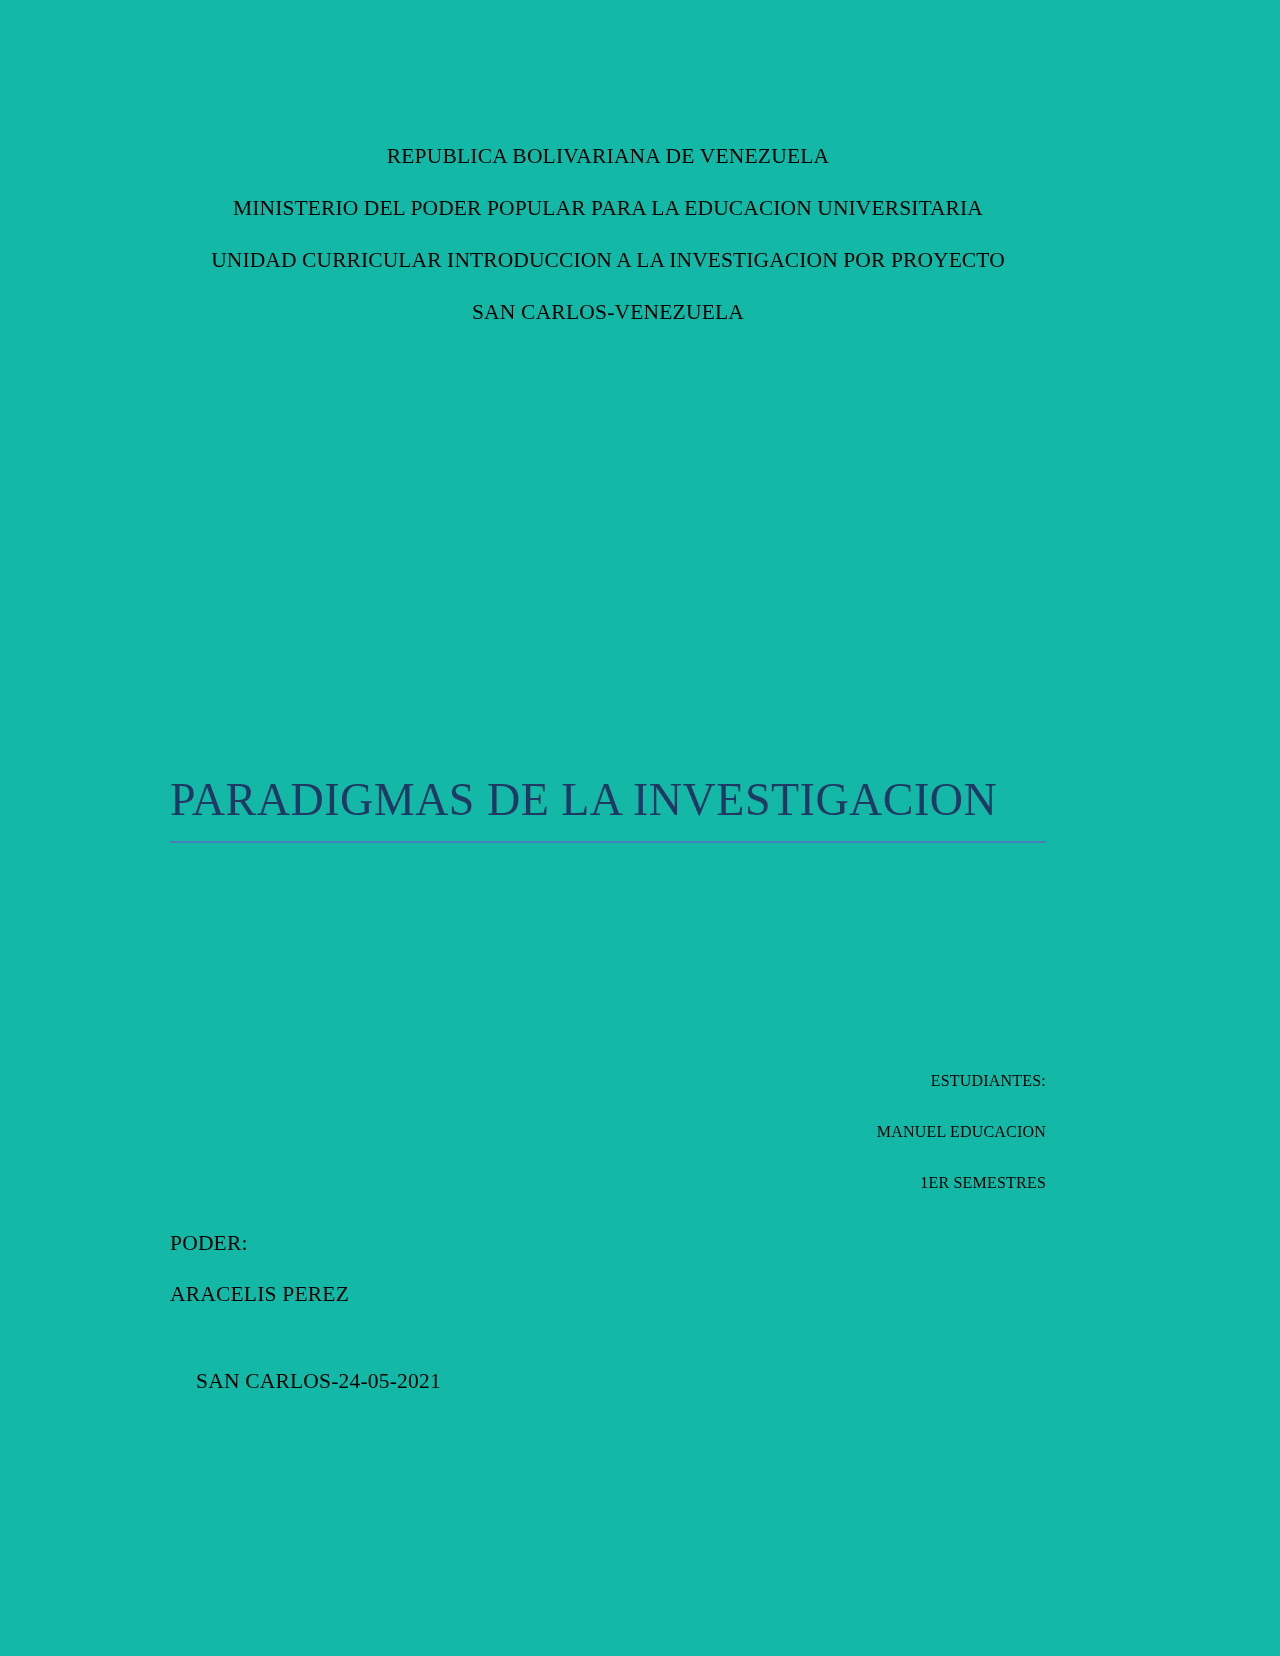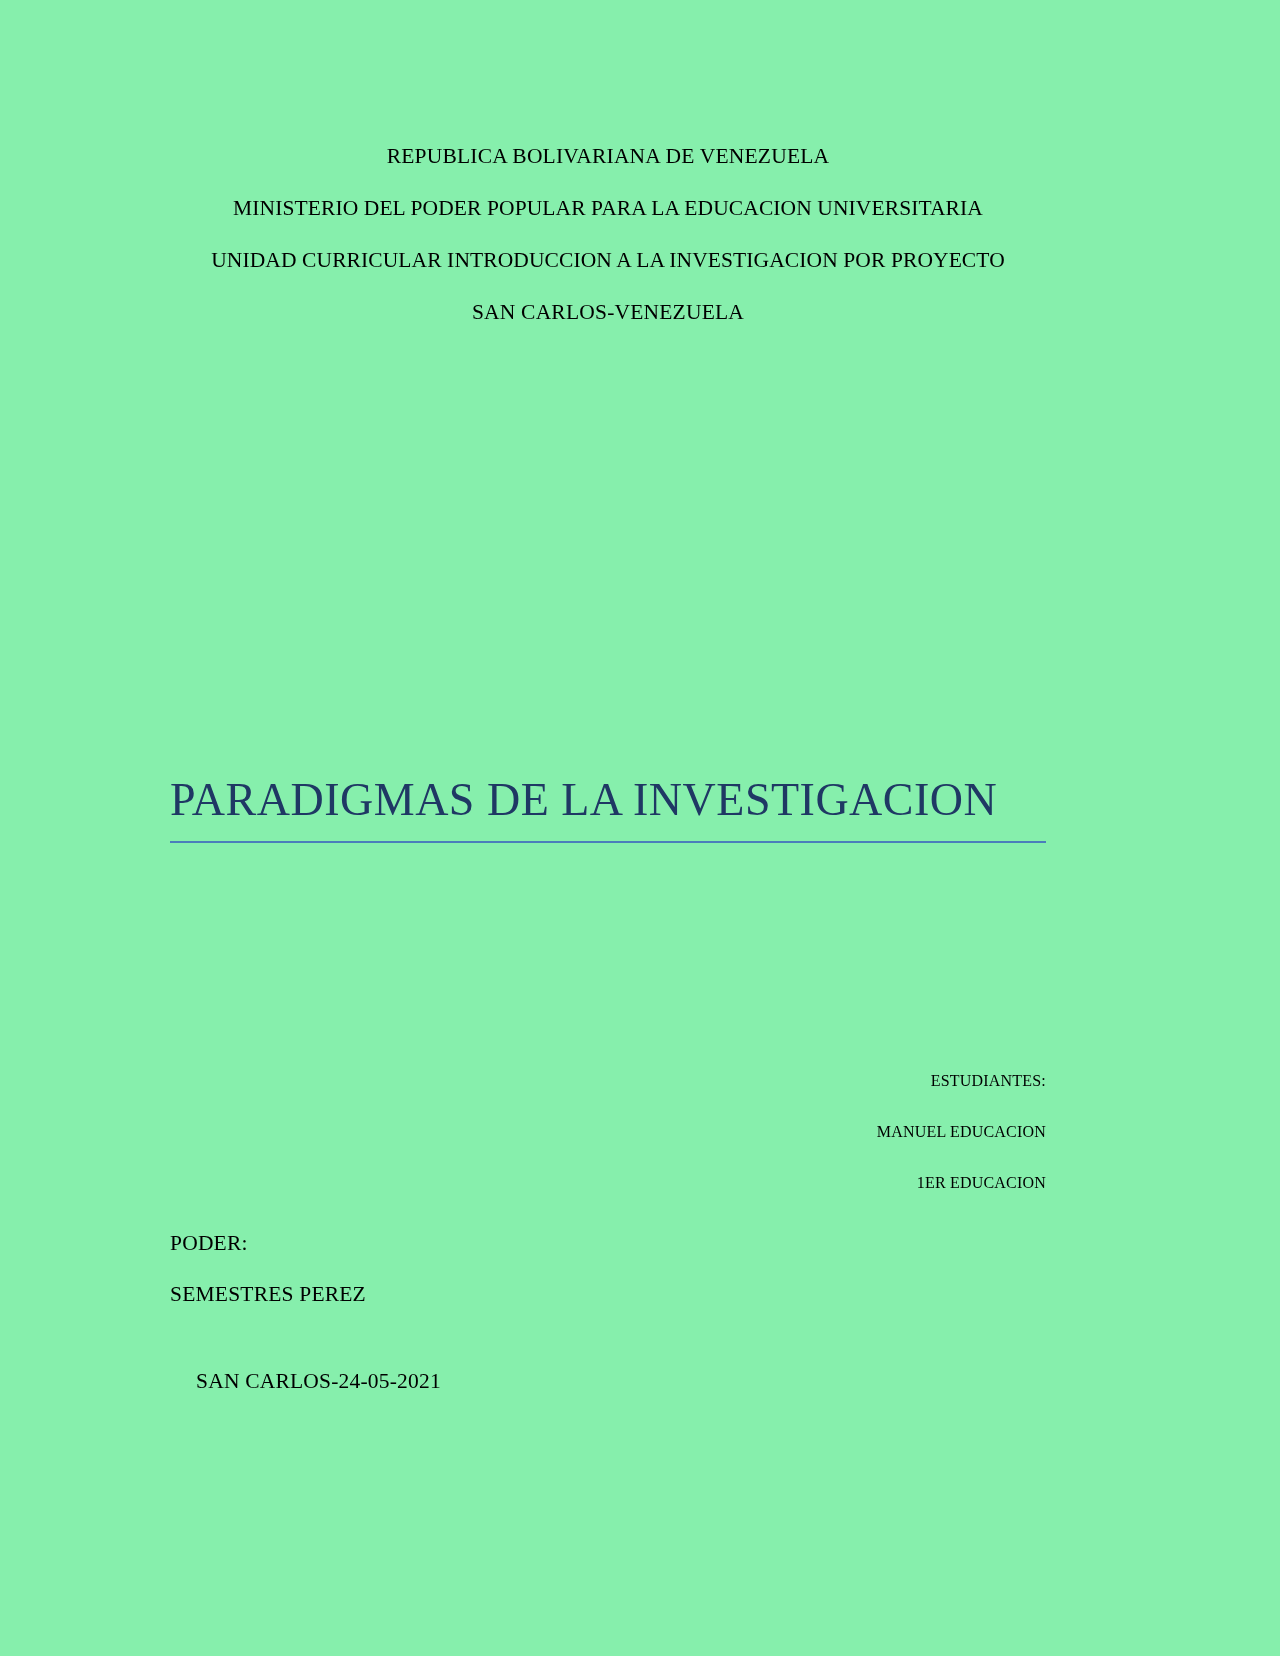--- a/index.html
+++ b/index.html
@@ -14,21 +14,21 @@
     color: #000000;
     position: relative;
     overflow: hidden;
   }
   .page {
     position: relative;
     width: 1280px;
     height: 1656px;
     box-sizing: border-box;
     padding: 0;
-    background: #86efac;
+    background: #14b8a6;
   }
   .content {
     position: absolute;
     left: 170px;
     top: 130px;
     width: 876px;
   }
   .header-block {
     text-align: center;
   }
@@ -105,28 +105,28 @@
 
     <div class="spacer-1"></div>
 
     <div class="doc-title">PARADIGMAS DE LA INVESTIGACION</div>
 
     <div class="spacer-2"></div>
 
     <div class="students-block">
       <div class="students-line">ESTUDIANTES:</div>
       <div class="students-line">MANUEL EDUCACION</div>
-      <div class="students-line">1ER EDUCACION</div>
+      <div class="students-line">1ER SEMESTRES</div>
     </div>
 
     <div class="spacer-3"></div>
 
     <div class="prof-block">
       <div class="prof-line">PODER:</div>
-      <div class="prof-line">SEMESTRES PEREZ</div>
+      <div class="prof-line">ARACELIS PEREZ</div>
     </div>
 
     <div class="spacer-4"></div>
 
     <div class="footer-block">
       <div class="footer-line">SAN CARLOS-24-05-2021</div>
     </div>
 
   </div>
 </div>

